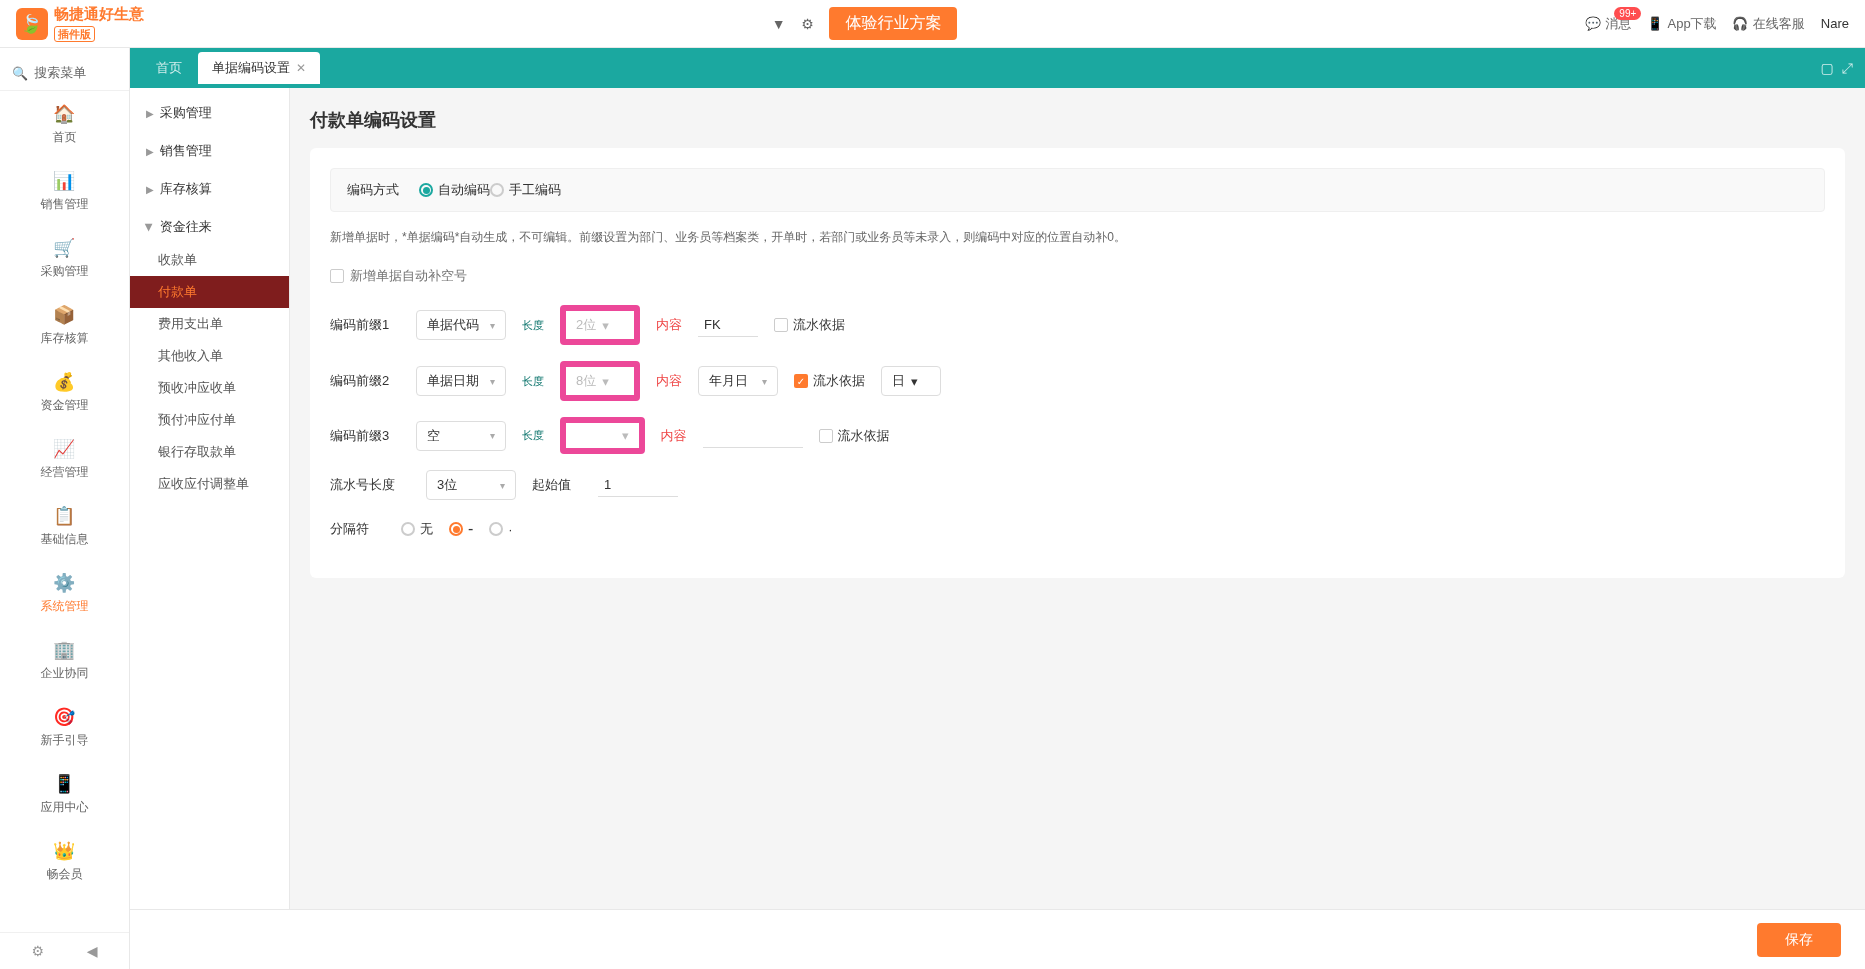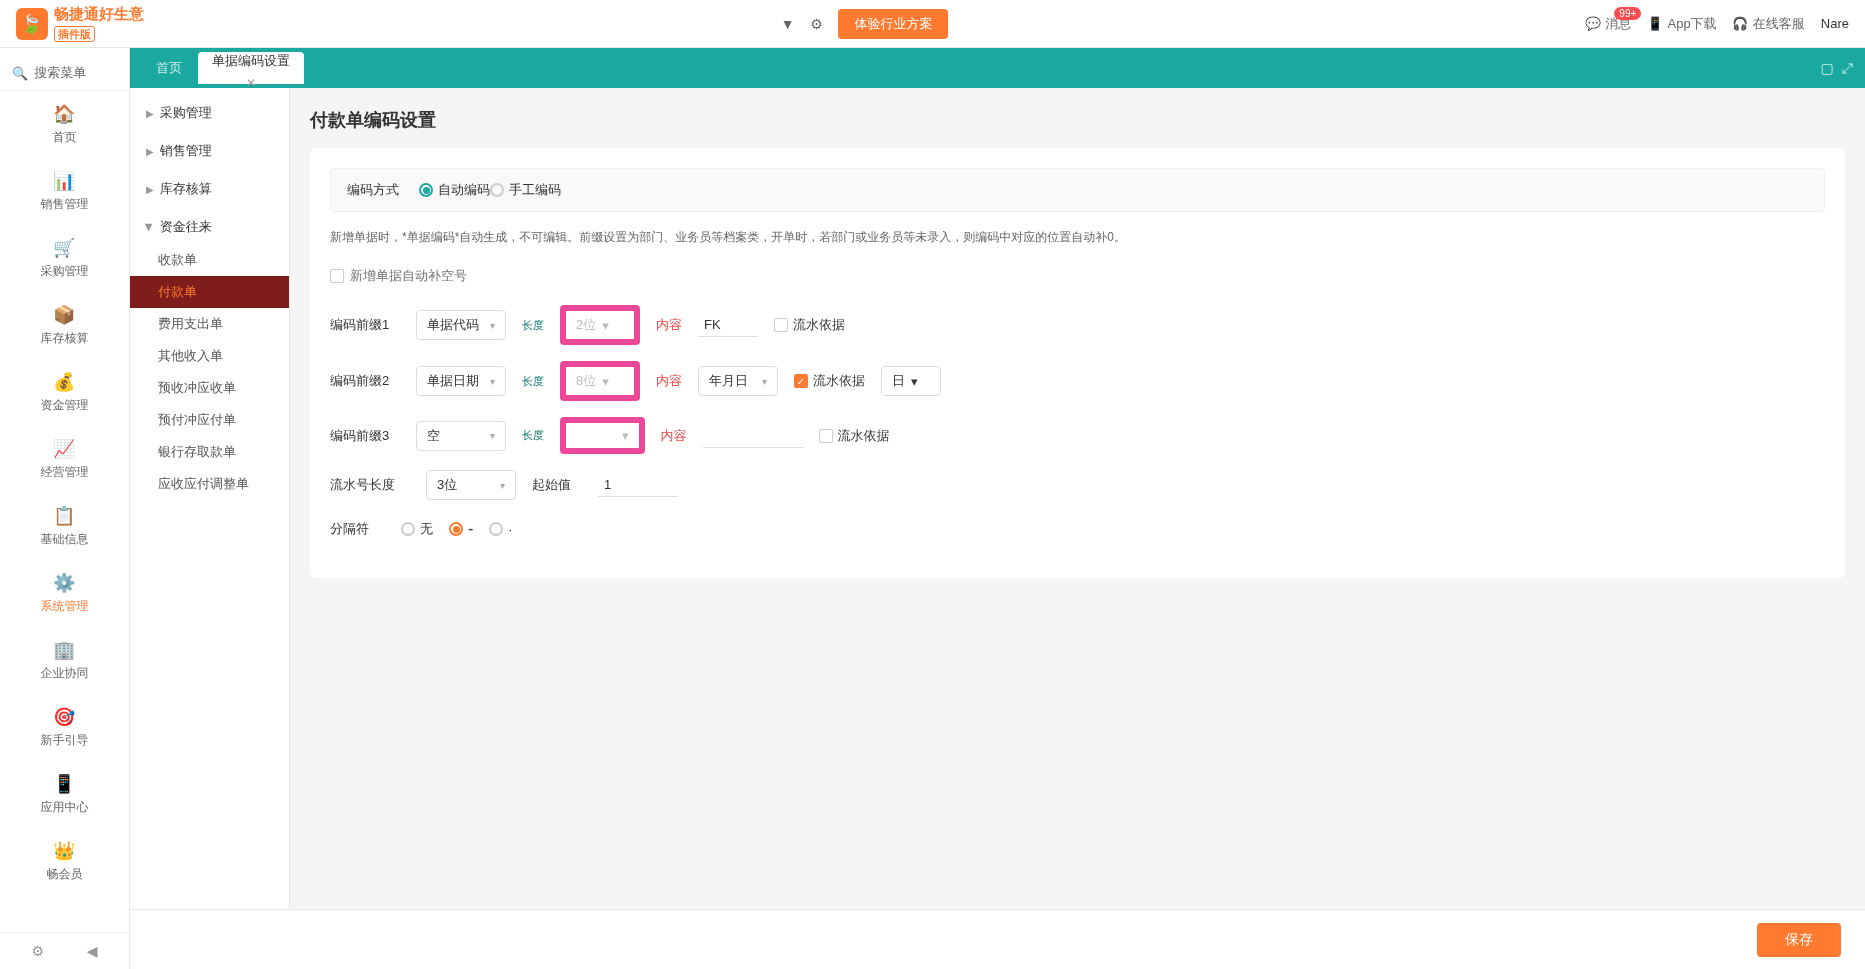--- a/index.html
+++ b/index.html
@@ -16,40 +16,40 @@
       justify-content: space-between;
       flex-shrink: 0;
     }
     .top-bar-left { display: flex; align-items: center; gap: 8px; }
     .logo-area { display: flex; align-items: center; gap: 6px; color: #ff7a2e; font-weight: bold; font-size: 15px; }
     .logo-icon { width: 32px; height: 32px; background: #ff7a2e; border-radius: 6px; display: flex; align-items: center; justify-content: center; color: #fff; font-size: 18px; }
     .logo-tag { font-size: 11px; color: #ff7a2e; border: 1px solid #ff7a2e; border-radius: 3px; padding: 1px 3px; }
     .top-bar-center { display: flex; align-items: center; gap: 8px; }
     .nav-dropdown { display: flex; align-items: center; gap: 4px; color: #666; cursor: pointer; }
     .settings-btn { width: 28px; height: 28px; display: flex; align-items: center; justify-content: center; color: #666; cursor: pointer; }
-    .trial-btn { background: #ff7a2e; color: #fff; border: none; padding: 6px 16px; border-radius: 4px; cursor: pointer; font-size: 13px; }
+    .trial-btn { background: #ff7a2e; color: #fff; border: none; padding: 6px 16px; border-radius: 4px; cursor: pointer; font-size: 16px; }
     .top-bar-right { display: flex; align-items: center; gap: 16px; color: #666; font-size: 13px; }
     .msg-btn { display: flex; align-items: center; gap: 4px; position: relative; cursor: pointer; }
     .badge { background: #ff4d4f; color: #fff; font-size: 10px; border-radius: 10px; padding: 1px 5px; position: absolute; top: -8px; right: -10px; }
 
     
     .main-layout { display: flex; flex: 1; overflow: hidden; }
 
     
     .sidebar { width: 130px; background: #fff; border-right: 1px solid #e8e8e8; display: flex; flex-direction: column; flex-shrink: 0; padding-top: 8px; }
     .sidebar-search { display: flex; align-items: center; gap: 6px; padding: 8px 12px; color: #666; font-size: 13px; cursor: pointer; border-bottom: 1px solid #f0f0f0; }
     .sidebar-item { display: flex; flex-direction: column; align-items: center; padding: 12px 8px; cursor: pointer; color: #666; font-size: 12px; gap: 4px; }
     .sidebar-item.active { color: #ff7a2e; }
     .sidebar-item .si-icon { font-size: 18px; }
     .sidebar-bottom { margin-top: auto; display: flex; align-items: center; justify-content: space-around; padding: 10px; border-top: 1px solid #f0f0f0; }
 
     
     .tab-bar { height: 40px; background: #1ba8a0; display: flex; align-items: center; padding: 0 12px; gap: 2px; flex-shrink: 0; }
     .tab-item { height: 32px; display: flex; align-items: center; gap: 6px; padding: 0 14px; border-radius: 4px 4px 0 0; cursor: pointer; font-size: 13px; color: rgba(255,255,255,0.8); }
-    .tab-item.active { background: #fff; color: #333; flex-direction: column; }
+    .tab-item.active { background: #fff; color: #333; }
     .tab-close { font-size: 12px; color: #999; cursor: pointer; }
     .tab-actions { margin-left: auto; display: flex; align-items: center; gap: 8px; color: rgba(255,255,255,0.8); }
 
     
     .content-area { display: flex; flex: 1; overflow: hidden; }
 
     
     .sub-nav { width: 160px; background: #fff; border-right: 1px solid #e8e8e8; overflow-y: auto; flex-shrink: 0; padding: 8px 0; }
     .sub-nav-group { margin-bottom: 4px; }
     .sub-nav-header { display: flex; align-items: center; gap: 6px; padding: 8px 16px; cursor: pointer; color: #333; font-size: 13px; }

